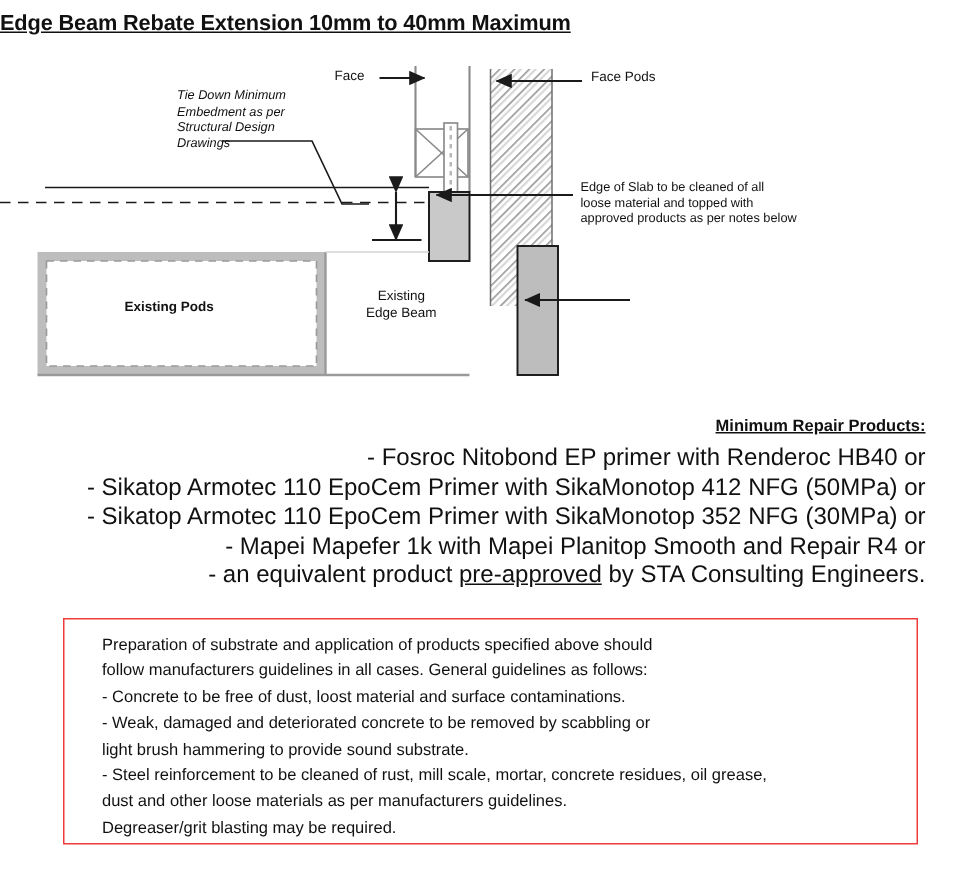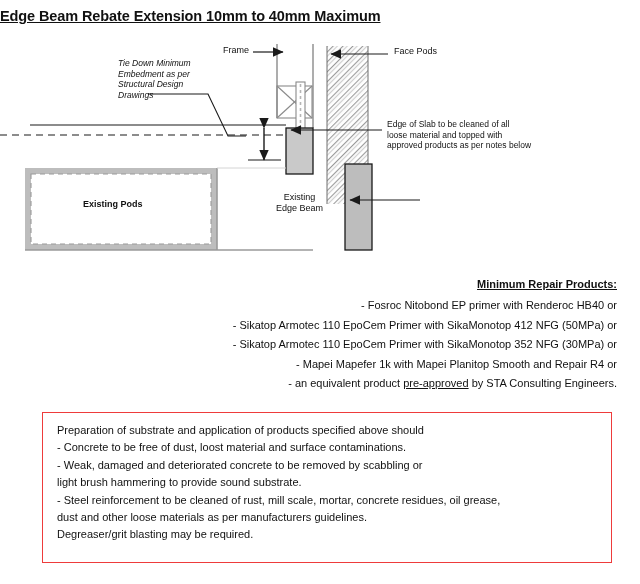--- a/index.html
+++ b/index.html
@@ -28,21 +28,21 @@
   .dwg-label.b{font-size:9px;}
 
   
   .products{position:absolute;left:57px;top:278px;width:560px;text-align:right;}
   .products h2{
     margin:0 0 6px 0;font-size:11px;font-weight:bold;
     text-decoration:underline;
   }
   .products ul{margin:0;padding:0;list-style:none;}
   .products li{
-    font-size:11px;line-height:19.5px;white-space:nowrap;
+    font-size:16px;line-height:19.5px;white-space:nowrap;
   }
   .products li .u{text-decoration:underline;}
 
   
   .notebox{
     position:absolute;left:42px;top:412px;width:570px;height:151px;
     border:1.5px solid #ee3b3b;box-sizing:border-box;
   }
   .notebox .inner{padding:9px 0 0 14px;}
   .notebox p{
@@ -139,53 +139,54 @@
       <g>
         <line x1="382" y1="98" x2="291" y2="98" stroke="#1a1a1a" stroke-width="1.2" marker-end="url(#arrH)"></line>
         <line x1="382" y1="98" x2="382" y2="98" stroke="#1a1a1a" stroke-width="1.2"></line>
       </g>
 
       <g>
         <line x1="420" y1="168" x2="350" y2="168" stroke="#1a1a1a" stroke-width="1.2" marker-end="url(#arrH)"></line>
       </g>
     </svg>
 
-    <div class="dwg-label b" style="left: 223px; top: 13px; white-space: pre;">Frame</div>
+    <div class="dwg-label b" style="left: 223px; top: 13px; white-space: pre;">Face</div>
 
     <div class="dwg-label b" style="left: 394px; top: 14px; white-space: pre;">Face Pods</div>
 
     <div class="dwg-label" style="left: 118px; top: 26px; white-space: pre; font-style: italic;">Tie Down Minimum
 Embedment as per
 Structural Design
 Drawings</div>
 
     <div class="dwg-label" style="left: 387px; top: 87px; white-space: pre;">Edge of Slab to be cleaned of all
 loose material and topped with
 approved products as per notes below</div>
 
     <div class="dwg-label b" style="left: 83px; top: 167px; white-space: pre; font-weight: bold;">Existing Pods</div>
 
-    <div class="dwg-label b" style="left: 244px; top: 160px; text-align: center; white-space: pre; margin-left: 32px;">Existing
+    <div class="dwg-label b" style="left: 244px; top: 160px; text-align: center; white-space: pre;">Existing
 Edge Beam</div>
   </div>
 
   <div class="products">
     <h2>Minimum Repair Products:</h2>
     <ul>
       <li>- Fosroc Nitobond EP primer with Renderoc HB40 or</li>
       <li>- Sikatop Armotec 110 EpoCem Primer with SikaMonotop 412 NFG (50MPa) or</li>
       <li>- Sikatop Armotec 110 EpoCem Primer with SikaMonotop 352 NFG (30MPa) or</li>
       <li>- Mapei Mapefer 1k with Mapei Planitop Smooth and Repair R4 or</li>
       <li><span>- an equivalent product </span><span class="u">pre-approved</span><span> by STA Consulting Engineers.</span></li>
     </ul>
   </div>
 
-  <div class="notebox" style="border-color: rgb(238, 59, 59);">
+  <div class="notebox" style="border-color: rgb(238, 59, 59); padding-left: 11px;">
     <div class="inner">
       <p>Preparation of substrate and application of products specified above should</p>
+      <p>follow manufacturers guidelines in all cases. General guidelines as follows:</p>
       <p>- Concrete to be free of dust, loost material and surface contaminations.</p>
       <p>- Weak, damaged and deteriorated concrete to be removed by scabbling or</p>
       <p>light brush hammering to provide sound substrate.</p>
       <p>- Steel reinforcement to be cleaned of rust, mill scale, mortar, concrete residues, oil grease,</p>
       <p>dust and other loose materials as per manufacturers guidelines.</p>
       <p>Degreaser/grit blasting may be required.</p>
     </div>
   </div>
 
 </div>

